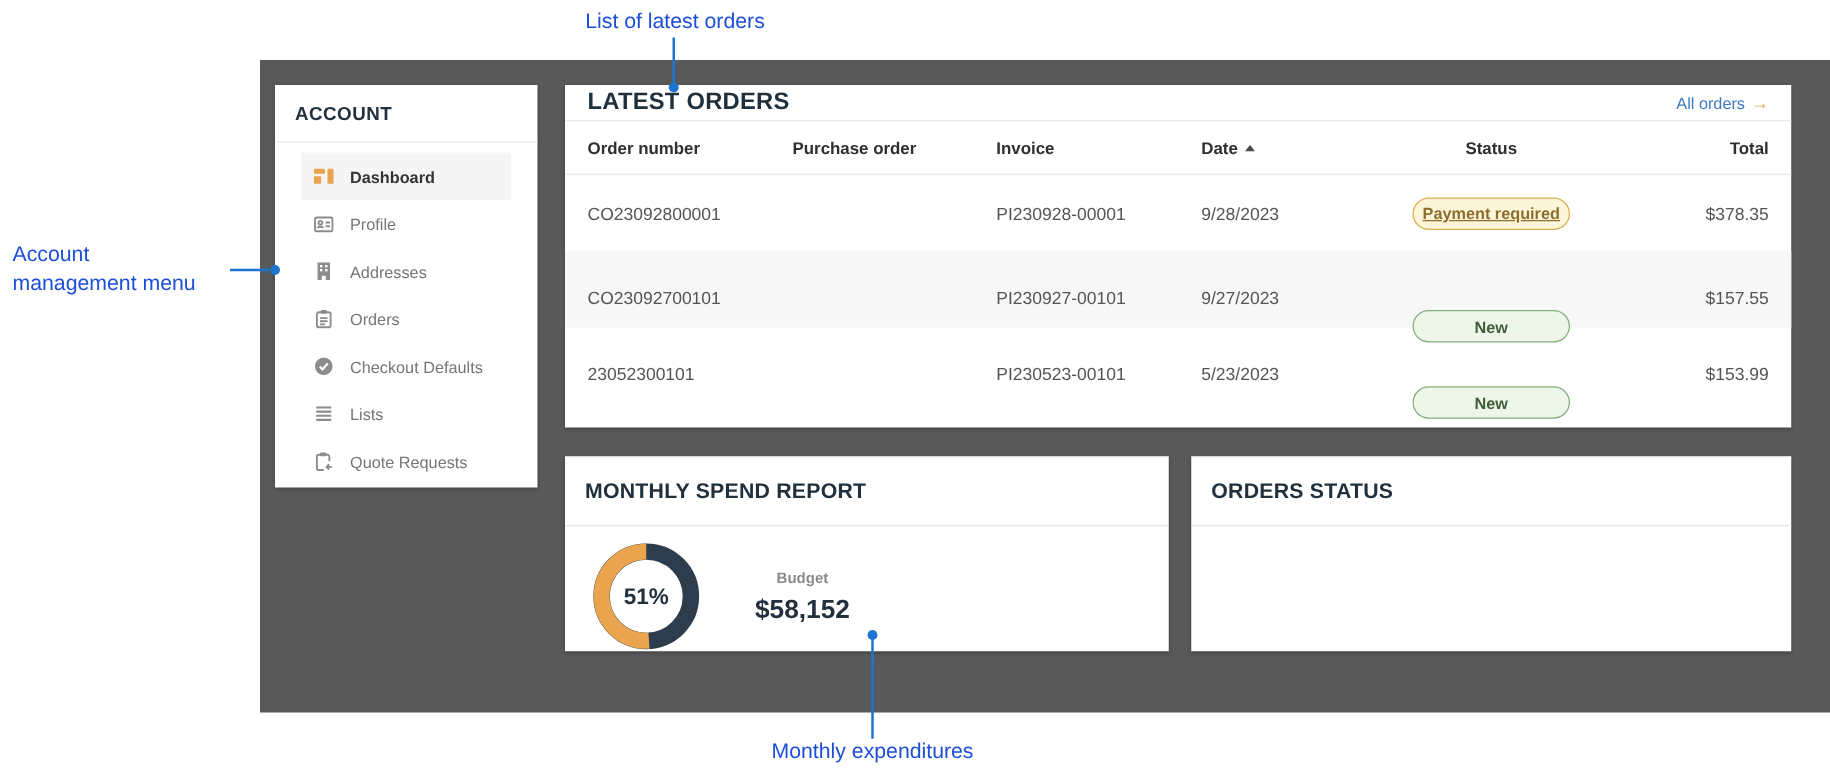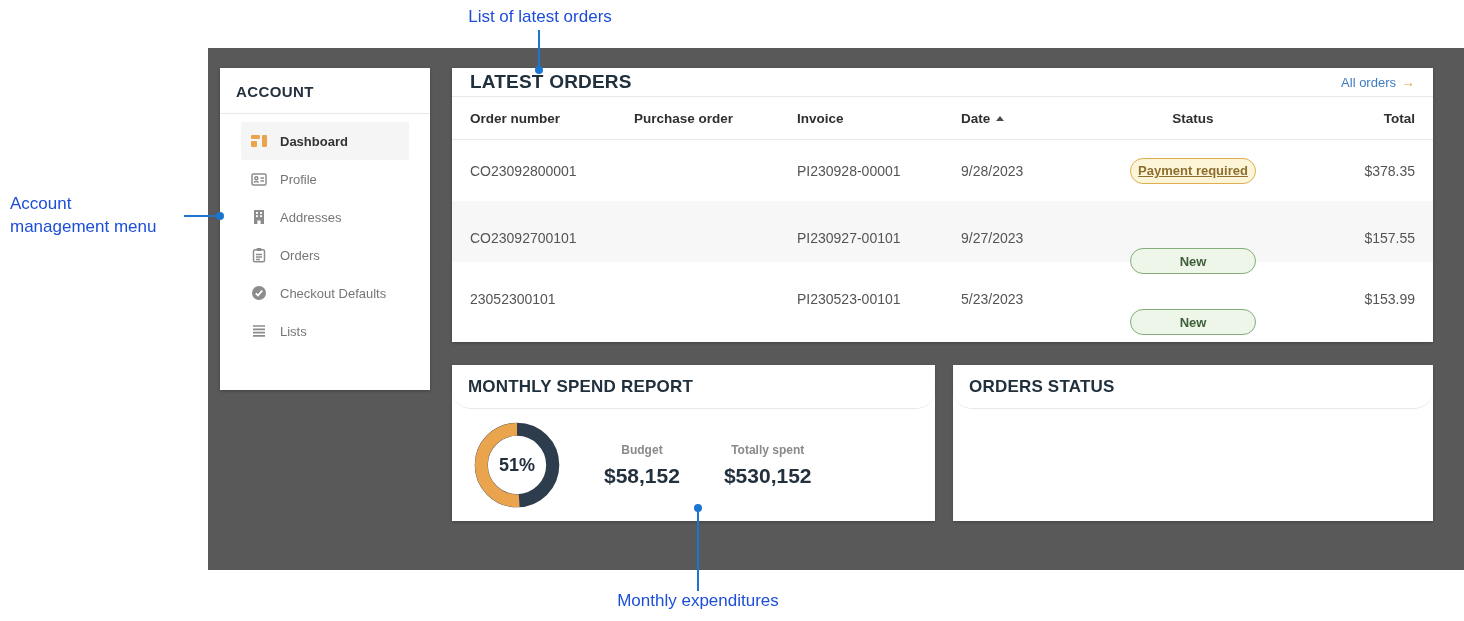--- a/index.html
+++ b/index.html
@@ -37,21 +37,21 @@
   .orders-row { height: 61px; font-size: 14px; color: #545454; cursor: pointer; }
   .orders-row.alt { background: #f7f7f7; }
   .td-status { display: flex; justify-content: center; }
 
   .badge { width: 126px; height: 26px; border-radius: 13px; font-size: 13px; font-weight: 700; display: inline-flex; align-items: center; justify-content: center; }
   .badge.warning { background: #fdf5d8; border: 1px solid #dfae52; color: #8d6e2f; text-decoration: underline; }
   .badge.success { background: #edf6e9; border: 1px solid #83ae7b; color: #3f5f3a; margin-top: 47px; }
 
   
   .spend-card { left: 244px; top: 317px; width: 483px; height: 156px; }
-  .card-head-sm { height: 44px; display: flex; align-items: center; padding: 0 16px; border-bottom: 1px solid #e8e8e8; border-radius: 19px; }
+  .card-head-sm { height: 56px; display: flex; align-items: center; padding: 0 16px; border-bottom: 1px solid #e8e8e8; }
   .card-title-md { font-size: 17px; font-weight: 800; color: #20303c; letter-spacing: .2px; }
   .spend-body { display: flex; align-items: center; padding: 9px 16px 0 16px; }
   .donut-wrap { position: relative; width: 94px; height: 94px; margin-left: 2px; }
   .donut-label { position: absolute; inset: 0; display: flex; align-items: center; justify-content: center; font-size: 18px; font-weight: 800; color: #23303e; }
   .metrics { display: flex; gap: 44px; margin-left: 40px; }
   .metric { text-align: center; }
   .metric .m-label { font-size: 12px; color: #8a8a8a; font-weight: 600; margin-bottom: 7px; }
   .metric .m-value { font-size: 21px; font-weight: 800; color: #23303e; }
 
   
@@ -151,20 +151,31 @@
           <span class="lbl">Checkout Defaults</span>
         </li>
         <li class="sb-item">
           <span class="icn">
             <svg viewBox="0 0 16 16" width="16" height="16" stroke="#8c8c8c" stroke-width="1.7">
                 <path d="M2 3h12M2 6.3h12M2 9.6h12M2 12.9h12"></path>
               </svg>
           </span>
           <span class="lbl">Lists</span>
         </li>
+        <li class="sb-item">
+          <span class="icn">
+            <svg viewBox="0 0 16 16" width="16" height="16" fill="none" stroke="#8c8c8c" stroke-width="1.5">
+                <path d="M12.5 8V4.3A1.5 1.5 0 0 0 11 2.8H4A1.5 1.5 0 0 0 2.5 4.3v9.2A1.5 1.5 0 0 0 4 15h4"></path>
+                <rect x="5" y="1" width="5" height="3" rx="1" fill="#8c8c8c" stroke="none"></rect>
+                <path d="M14.5 12.5h-4"></path>
+                <path d="M12.3 10.4l-2.1 2.1 2.1 2.1"></path>
+              </svg>
+          </span>
+          <span class="lbl">Quote Requests</span>
+        </li>
       </ul>
     </div>
 
     <div class="card orders-card">
       <div class="card-head">
         <div class="card-title-lg">LATEST ORDERS</div>
         <a class="all-orders">
           <span>All orders</span>
           <span class="arrow-orange">→</span>
         </a>
@@ -230,24 +241,20 @@
               <circle cx="50" cy="50" r="38" fill="none" stroke="#e9a44d" stroke-width="13.5" pathLength="100" stroke-dasharray="51 49" transform="rotate(-90 50 50)"></circle>
             </g>
           </svg>
           <div class="donut-label">51%</div>
         </div>
         <div class="metrics">
           <div class="metric">
             <div class="m-label">Budget</div>
             <div class="m-value">$58,152</div>
           </div>
-          <div class="metric">
-            <div class="m-label">Totally spent</div>
-            <div class="m-value">$530,152</div>
-          </div>
         </div>
       </div>
     </div>
 
     <div class="card status-card">
       <div class="card-head-sm">
         <div class="card-title-md">ORDERS STATUS</div>
       </div>
     </div>
 

